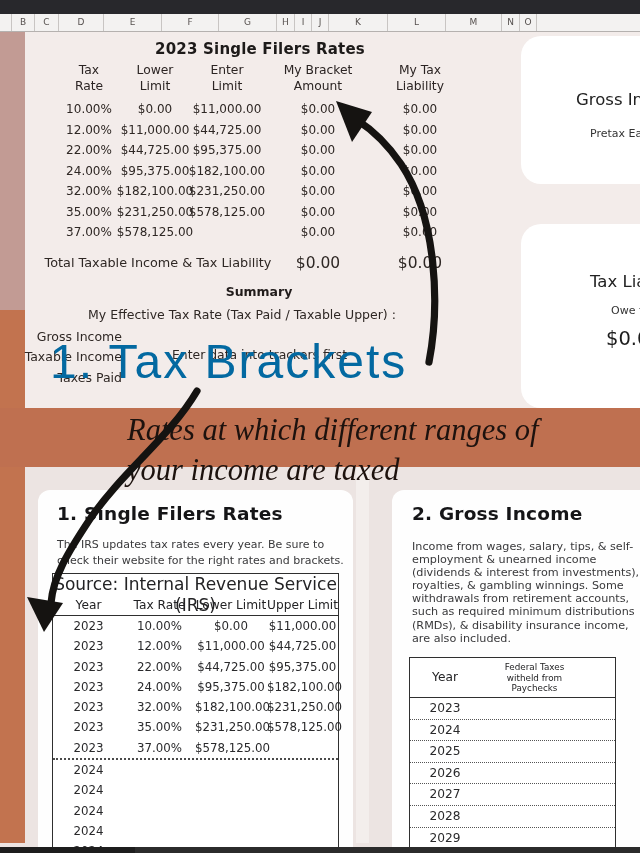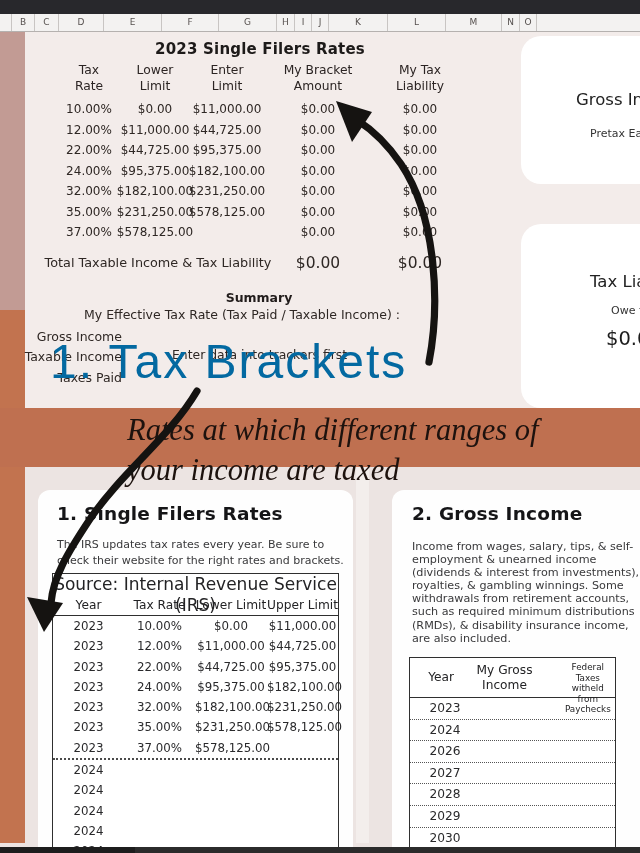--- a/index.html
+++ b/index.html
@@ -42,21 +42,21 @@
   .headerrow{left:0;top:63px;width:632px;height:32px;}
   .c-rate{left:44px;width:90px;}  .c-lower{left:103px;width:104px;}
   .c-upper{left:175px;width:104px;} .c-bracket{left:266px;width:104px;}
   .c-liab{left:368px;width:104px;}
   .srows{left:0;top:99px;width:640px;}
   .srow{position:relative;height:20.5px;line-height:20.5px;font-size:12px;color:#2e2724;}
   .scell{position:absolute;top:0;text-align:center;}
   .totalrow{left:0;top:252px;width:640px;height:22px;line-height:22px;color:#2e2724;}
   .total-label{position:absolute;left:15px;width:286px;text-align:center;font-size:12.8px;}
   .total-val{position:absolute;text-align:center;font-size:15.5px;}
-  .sum-title{left:59px;top:290px;width:400px;text-align:center;font-weight:bold;
+  .sum-title{left:59px;top:284px;width:400px;text-align:center;font-weight:bold;
              font-size:12.5px;color:#211c1b;}
   .sum-formula{left:42px;top:307px;width:400px;text-align:center;font-size:12.5px;color:#2e2724;}
   .sumrows{left:18px;top:327px;width:104px;}
   .sumrow{height:20.4px;line-height:20.4px;text-align:right;font-size:12.5px;color:#2e2724;}
   .sum-note{left:172px;top:347px;font-size:12.4px;color:#2e2724;}
 
   
   .sidecard{background:#fff;border-radius:20px;z-index:5;}
   .sc1{left:521px;top:36px;width:180px;height:148px;}
   .sc2{left:521px;top:224px;width:180px;height:184px;}
@@ -203,21 +203,21 @@
       </div>
     </div>
 
   <div class="abs totalrow">
     <span class="total-label">Total Taxable Income &amp; Tax Liability</span>
     <span class="total-val c-bracket">$0.00</span>
     <span class="total-val c-liab">$0.00</span>
   </div>
 
   <div class="abs sum-title">Summary</div>
-  <div class="abs sum-formula">My Effective Tax Rate (Tax Paid / Taxable Income) :</div>
+  <div class="abs sum-formula">My Effective Tax Rate (Tax Paid / Taxable Upper) :</div>
   <div class="abs sumrows">
 
       <div class="sumrow">Gross Income</div>
 
       <div class="sumrow">Taxable Income</div>
 
       <div class="sumrow">Taxes Paid</div>
     </div>
   <div class="abs sum-note">Enter data into trackers first</div>
 
@@ -329,33 +329,35 @@
         </div>
     </div>
   </div>
 
   <div class="abs card cardR">
     <div class="card-h" style="left:20px;top:13px;">2. Gross Income</div>
     <div class="card-p" style="left:20px;top:50px;width:232px;line-height:1.17;font-size:11.2px;">Income from wages, salary, tips, &amp; self-employment &amp; unearned income (dividends &amp; interest from investments), royalties, &amp; gambling winnings. Some withdrawals from retirement accounts, such as required minimum distributions (RMDs), &amp; disability insurance income, are also included.</div>
     <div class="tbl tblR">
       <div class="tr-head">
         <span class="tr-y">Year</span>
-        <span class="tr-g">My Gross Income</span>
         <span class="tr-f">Federal Taxes witheld from Paychecks</span>
       </div>
       <div>
 
           <div class="tr-row">
             <span>2023</span>
           </div>
 
           <div class="tr-row">
             <span>2024</span>
           </div>
 
+          <div class="tr-row">
+            <span>2025</span>
+          </div>
 
           <div class="tr-row">
             <span>2026</span>
           </div>
 
           <div class="tr-row">
             <span>2027</span>
           </div>
 
           <div class="tr-row">

